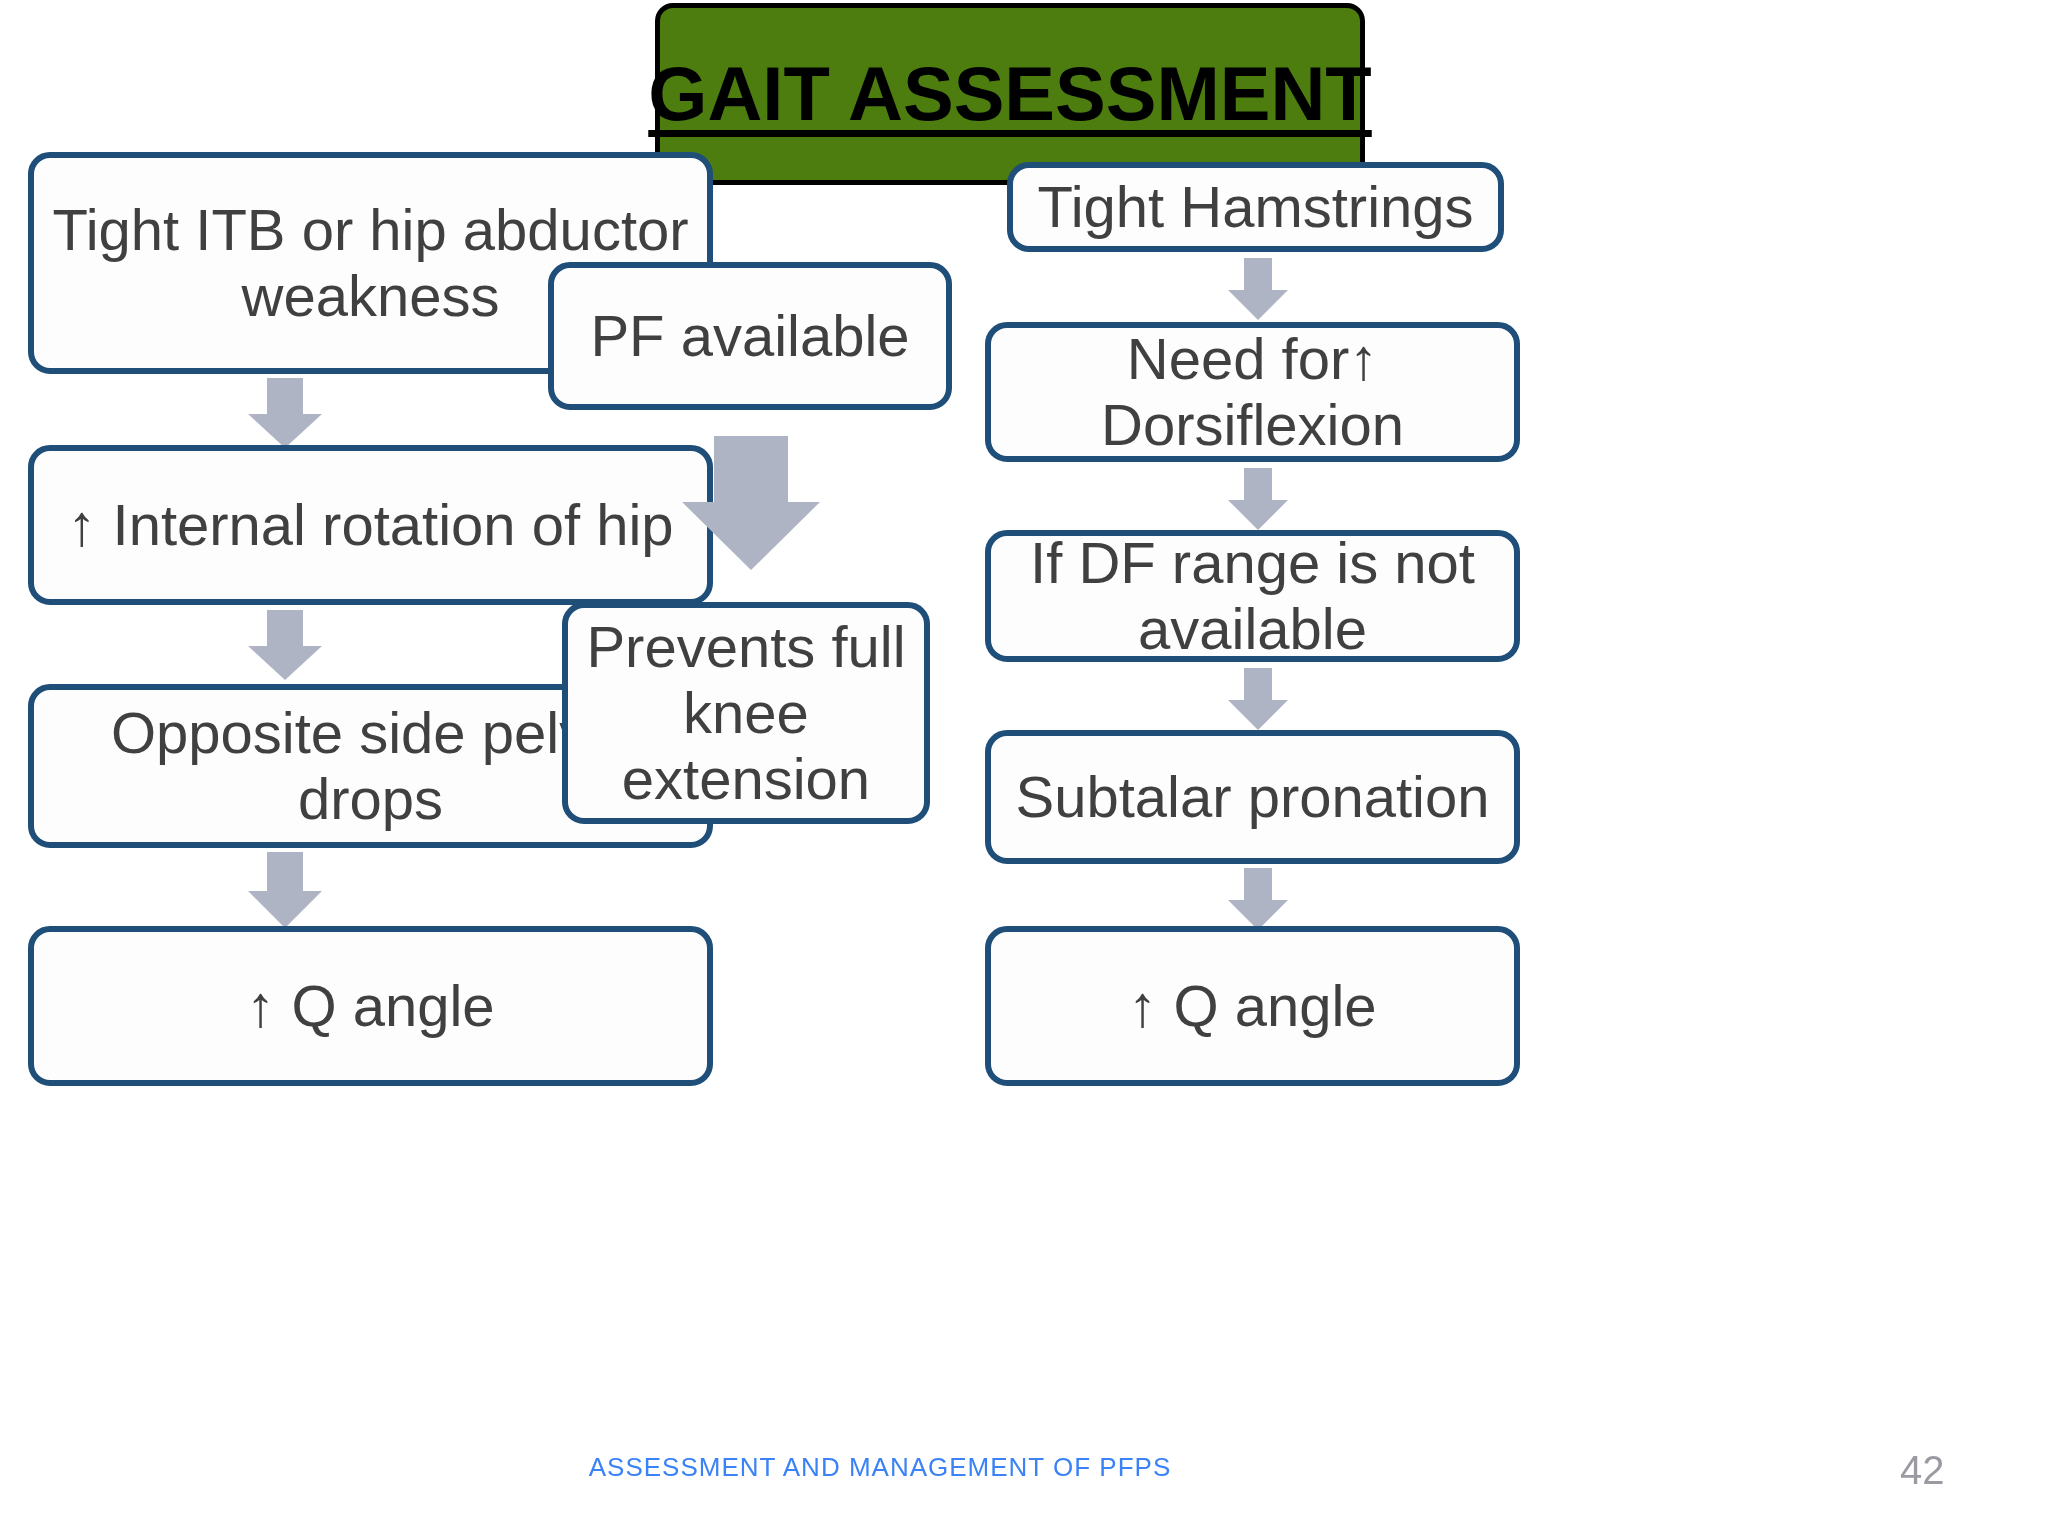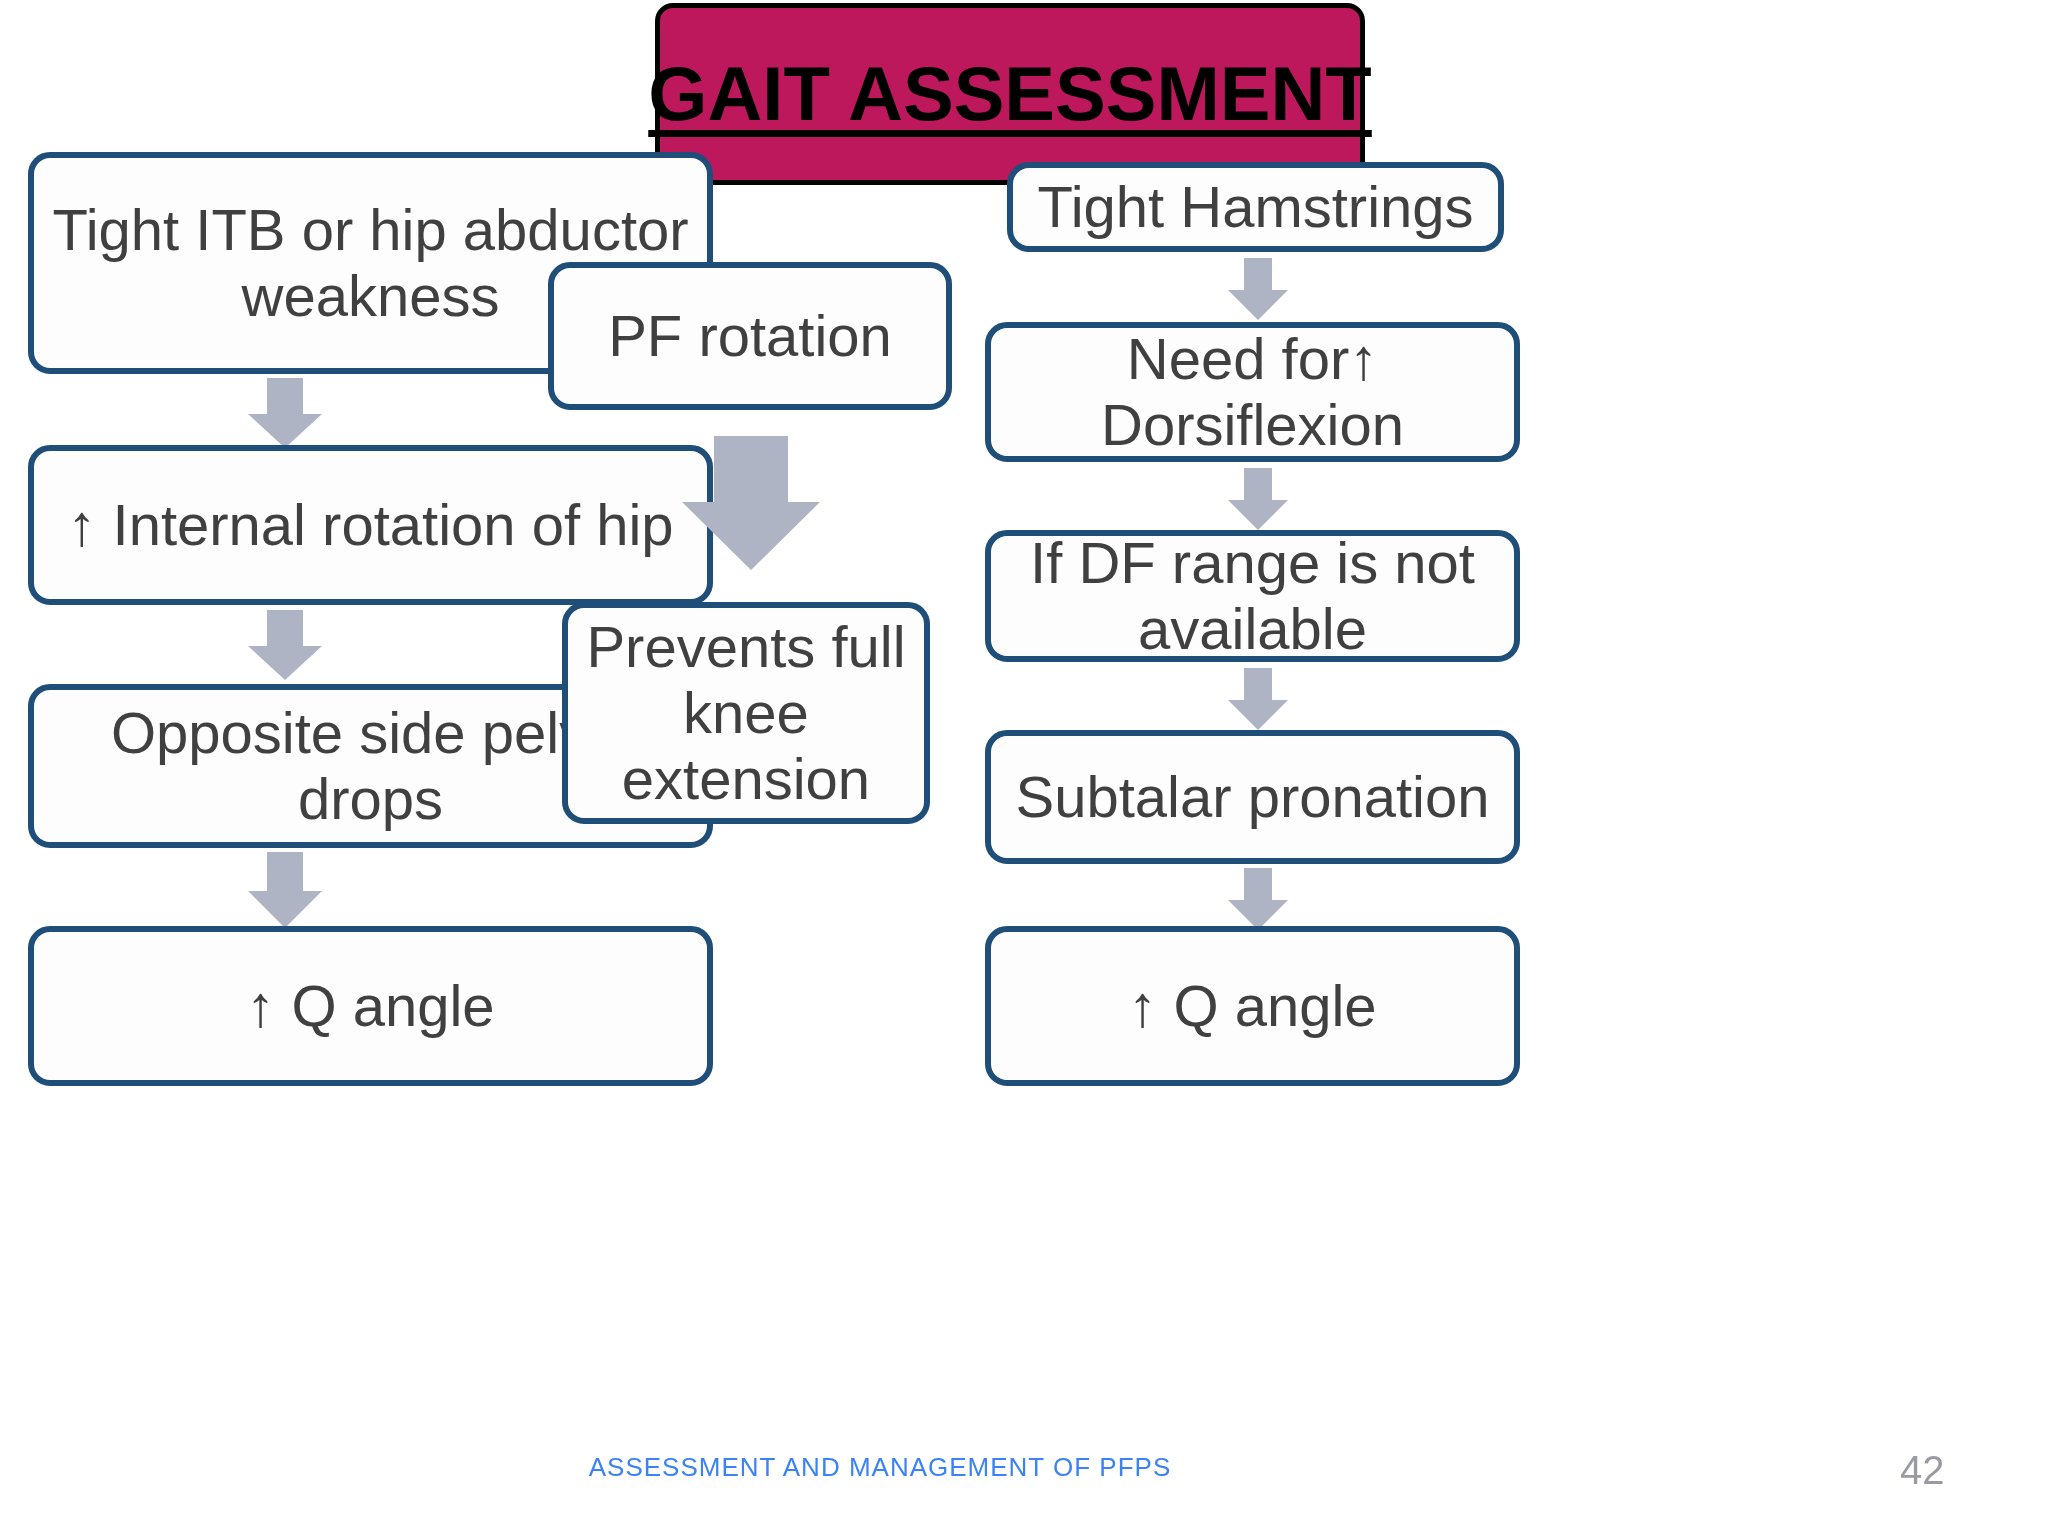--- a/index.html
+++ b/index.html
@@ -11,21 +11,21 @@
     position:relative;
   }
   .slide{position:absolute;left:0;top:0;width:2048px;height:1536px;}
 
   
   .title-box{
     position:absolute;
     left:655px;top:3px;width:710px;height:182px;
     border:5px solid #000000;
     border-radius:18px;
-    background:#be185d;
+    background:#4d7c0f;
     box-sizing:border-box;
     display:flex;align-items:center;justify-content:center;
   }
   .title-text{
     font-size:76px;
     font-weight:bold;
     color:#000000;
     text-decoration:underline;
     text-underline-offset:10px;
     letter-spacing:0px;
@@ -103,21 +103,21 @@
 
   <svg class="arrow" style="left:240px;top:852px;" width="90" height="76" viewBox="0 0 90 76">
     <polygon points="27,0 63,0 63,39 82,39 45,76 8,39 27,39" fill="#AEB4C4"></polygon>
   </svg>
 
   <div class="fbox" style="left:28px;top:926px;width:685px;height:160px;">
     <span>↑ Q angle</span>
   </div>
 
   <div class="fbox" style="left:548px;top:262px;width:404px;height:148px;">
-    <span>PF rotation</span>
+    <span>PF available</span>
   </div>
 
   <svg class="arrow" style="left:678px;top:436px;" width="146" height="134" viewBox="0 0 146 134">
     <polygon points="36,0 110,0 110,66 142,66 73,134 4,66 36,66" fill="#AEB4C4"></polygon>
   </svg>
 
   <div class="fbox" style="left:562px;top:602px;width:368px;height:222px;">
     <span>Prevents full knee extension</span>
   </div>
 

